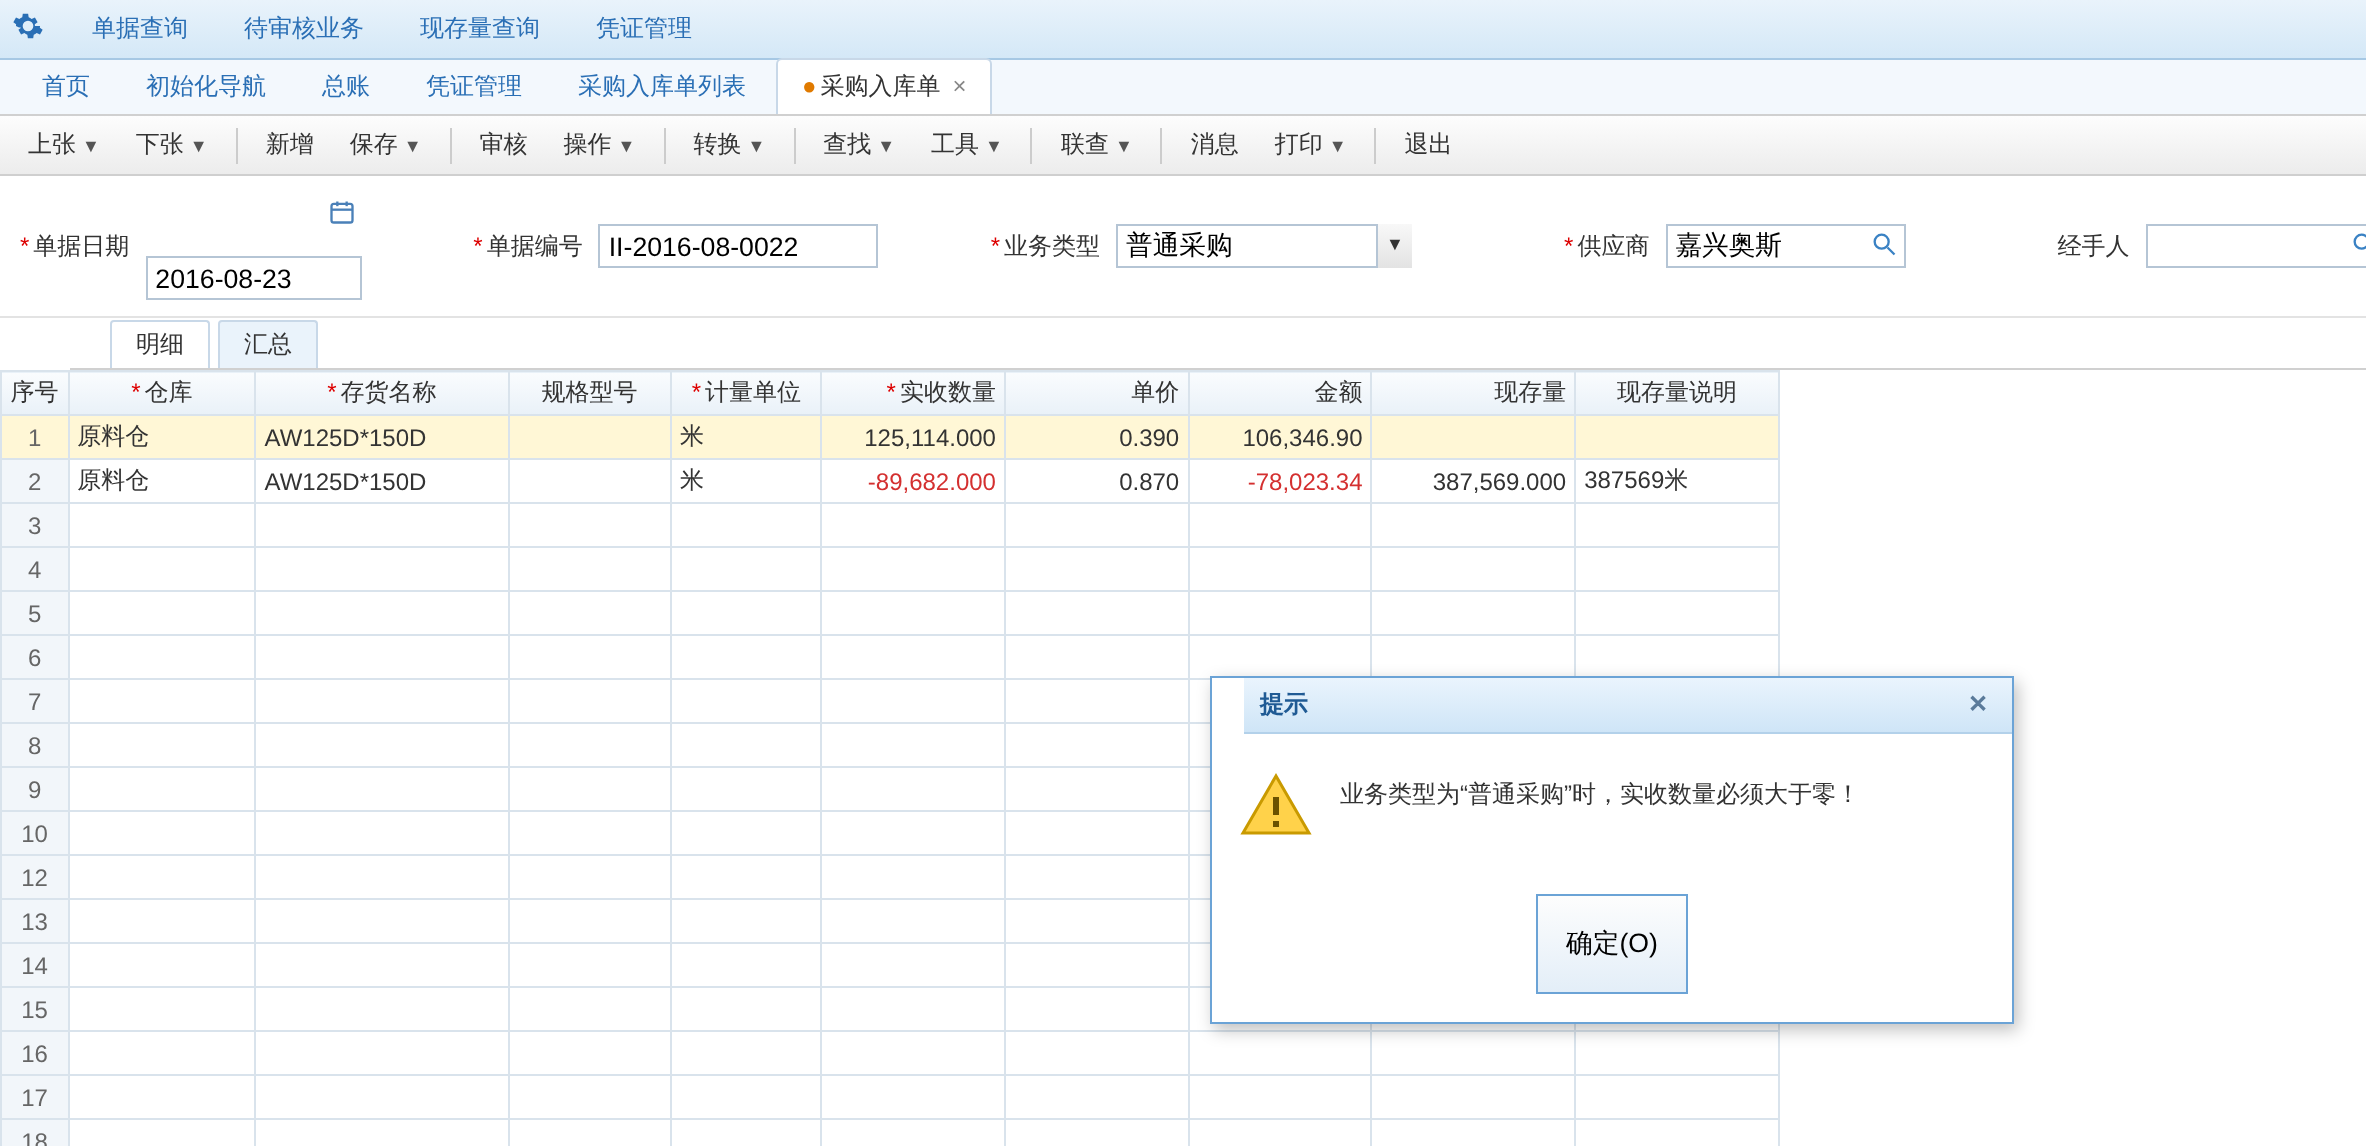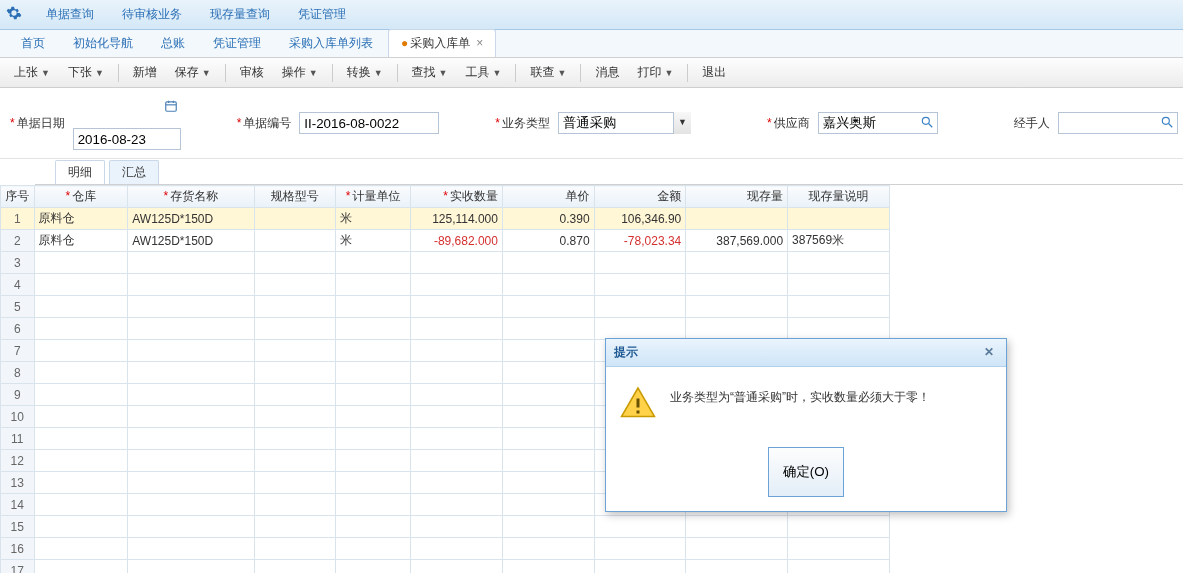--- a/index.html
+++ b/index.html
@@ -56,21 +56,21 @@
   .col-price { width: 90px; text-align: right !important; }
   .col-amt { width: 90px; text-align: right !important; }
   .col-stock { width: 100px; text-align: right !important; }
   .col-stockdesc { width: 100px; text-align: center; }
   .req-th::before { content: "*"; color: #d00; margin-right: 2px; }
   tr.selrow td { background: #fff7d6; }
   .neg { color: #d43030; }
 
   
   .dialog { position: absolute; left: 605px; top: 338px; width: 402px; border: 1px solid #6ba3d6; background: #fff; box-shadow: 2px 3px 8px rgba(0,0,0,0.25); }
-  .dlg-title { height: 28px; background: linear-gradient(#eaf4fd,#cfe5f7); border-bottom: 1px solid #b3d1ea; display: flex; align-items: center; padding: 0 8px; color: #1f5a94; font-weight: bold; }
+  .dlg-title { height: 28px; background: linear-gradient(#eaf4fd,#cfe5f7); border-bottom: 1px solid #b3d1ea; display: flex; align-items: center; padding: 0 8px; color: #1f5a94; font-weight: bold; margin-left: 16px; }
   .dlg-title .xbtn { margin-left: auto; width: 18px; height: 18px; text-align: center; line-height: 16px; cursor: pointer; color: #5a7a9a; }
   .dlg-body { padding: 18px 14px 8px; display: flex; gap: 14px; min-height: 70px; }
   .dlg-body .warnicon svg { display: block; }
   .dlg-body .msg { padding-top: 4px; color: #333; }
   .dlg-foot { padding: 10px 0 14px; text-align: center; }
   .dlg-foot button { padding: 15px 14px; border: 1px solid #6ba3d6; background: linear-gradient(#fdfdfd,#e3eef8); cursor: pointer; }
 </style>
 </head>
 <body>
 
@@ -162,21 +162,21 @@
           <line x1="16" y1="3" x2="16" y2="7" stroke="#4a80b8" stroke-width="2"></line>
         </svg>
     </span>
   </span>
   <span class="spacer"></span>
   <span class="lbl req">单据编号</span>
   <input class="txt" style="width: 140px;" value="II-2016-08-0022">
   <span class="spacer"></span>
   <span class="lbl req">业务类型</span>
   <span class="combo">
-    <input class="txt" style="width: 133px; padding-right: 18px;" value="普通采购">
+    <input class="txt" style="width: 148px; padding-right: 18px;" value="普通采购">
     <span class="dd">▼</span>
   </span>
   <span style="flex:0 0 60px"></span>
   <span class="lbl req">供应商</span>
   <span class="search">
     <input class="txt" style="width: 120px; padding-right: 18px;" value="嘉兴奥斯">
     <span class="mag">
       <svg width="14" height="14" viewBox="0 0 24 24">
           <circle cx="10" cy="10" r="6" fill="none" stroke="#3a82c4" stroke-width="2"></circle>
           <line x1="15" y1="15" x2="21" y2="21" stroke="#3a82c4" stroke-width="2"></line>
@@ -334,32 +334,20 @@
           <td class="col-name"></td>
           <td class="col-spec"></td>
           <td class="col-uom"></td>
           <td class="col-qty"></td>
           <td class="col-price"></td>
           <td class="col-amt"></td>
           <td class="col-stock"></td>
           <td class="col-stockdesc"></td>
         </tr>
         <tr>
-          <td class="col-idx rownum">11</td>
-          <td class="col-wh"></td>
-          <td class="col-name"></td>
-          <td class="col-spec"></td>
-          <td class="col-uom"></td>
-          <td class="col-qty"></td>
-          <td class="col-price"></td>
-          <td class="col-amt"></td>
-          <td class="col-stock"></td>
-          <td class="col-stockdesc"></td>
-        </tr>
-        <tr>
           <td class="col-idx rownum">12</td>
           <td class="col-wh"></td>
           <td class="col-name"></td>
           <td class="col-spec"></td>
           <td class="col-uom"></td>
           <td class="col-qty"></td>
           <td class="col-price"></td>
           <td class="col-amt"></td>
           <td class="col-stock"></td>
           <td class="col-stockdesc"></td>

